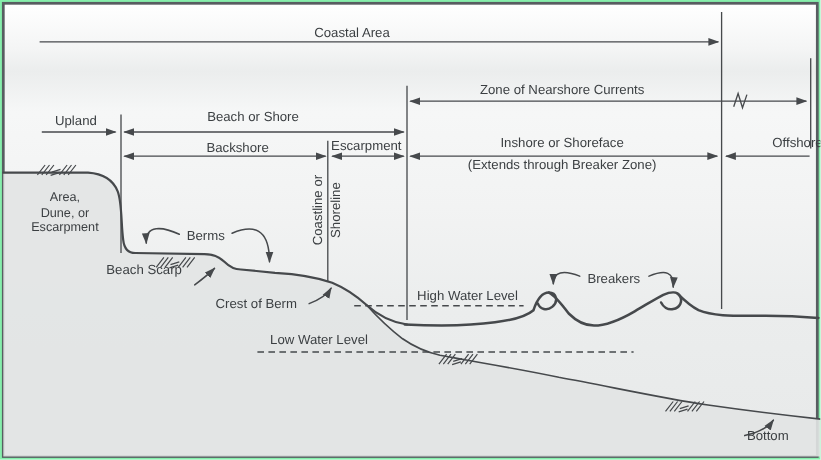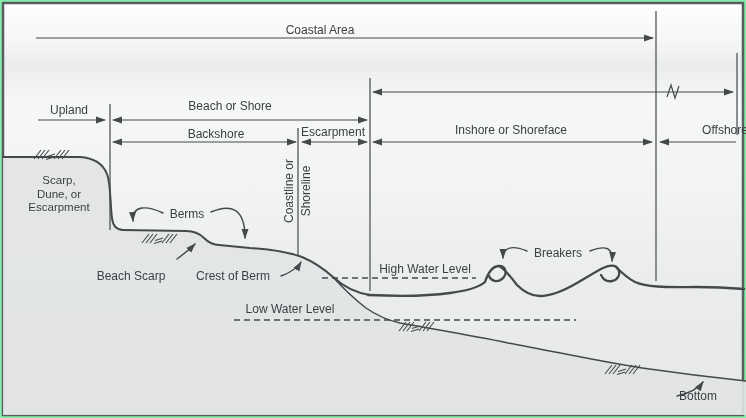--- a/index.html
+++ b/index.html
@@ -103,35 +103,37 @@
     <path class="ln lead" marker-end="url(#arr)" d="M163,213 C148,206 132,204 133,221"></path>
     <path class="ln lead" marker-end="url(#arr)" d="M211,212 C230,204 245,207 245,238"></path>
     <path class="ln lead" marker-end="url(#arr)" d="M177,259 C185,253 190,249 195,244"></path>
     <path class="ln lead" marker-end="url(#arr)" d="M281,276 C292,272 298,267 301,262"></path>
     <path class="ln lead" marker-end="url(#arr)" d="M527,251 C512,245 503,247 503,258"></path>
     <path class="ln lead" marker-end="url(#arr)" d="M590,251 C605,245 613,247 612,261"></path>
     <path class="ln lead" marker-end="url(#arr)" d="M677,396 C690,393 698,389 703,382"></path>
   </svg>
 
   <div class="lbl" style="left:320px; top:24px;">Coastal Area</div>
+  <div class="lbl" style="left:511px; top:75px;">Zone of Nearshore Currents</div>
   <div class="lbl" style="left:69px;  top:104px;">Upland</div>
   <div class="lbl" style="left:230px; top:100px;">Beach or Shore</div>
   <div class="lbl" style="left:216px; top:128px;">Backshore</div>
   <div class="lbl" style="left:333px; top:126px;">Escarpment</div>
   <div class="lbl" style="left:511px; top:124px;">Inshore or Shoreface</div>
+  <div class="lbl" style="left:511px; top:144px;">(Extends through Breaker Zone)</div>
   <div class="lbl" style="left:725px; top:124px;">Offshore</div>
 
   <div class="lbl bluff-block" style="left:59px; top:174px;">
-    <div>Scarp,</div>
+    <div>Area,</div>
     <div>Dune, or</div>
     <div>Escarpment</div>
   </div>
   <div class="lbl rot" style="left:289px; top:191px;">Coastline or</div>
   <div class="lbl rot" style="left:306px; top:191px;">Shoreline</div>
   <div class="lbl" style="left:187px; top:208px;">Berms</div>
-  <div class="lbl" style="left:131px; top:270px;">Beach Scarp</div>
+  <div class="lbl" style="left:131px; top:239px;">Beach Scarp</div>
   <div class="lbl" style="left:233px; top:270px;">Crest of Berm</div>
   <div class="lbl" style="left:425px; top:263px;">High Water Level</div>
   <div class="lbl" style="left:290px; top:303px;">Low Water Level</div>
   <div class="lbl" style="left:558px; top:247px;">Breakers</div>
   <div class="lbl" style="left:650px; top:390px;margin-left:48px;">Bottom</div>
 
 </div>
 
 </body></html>

